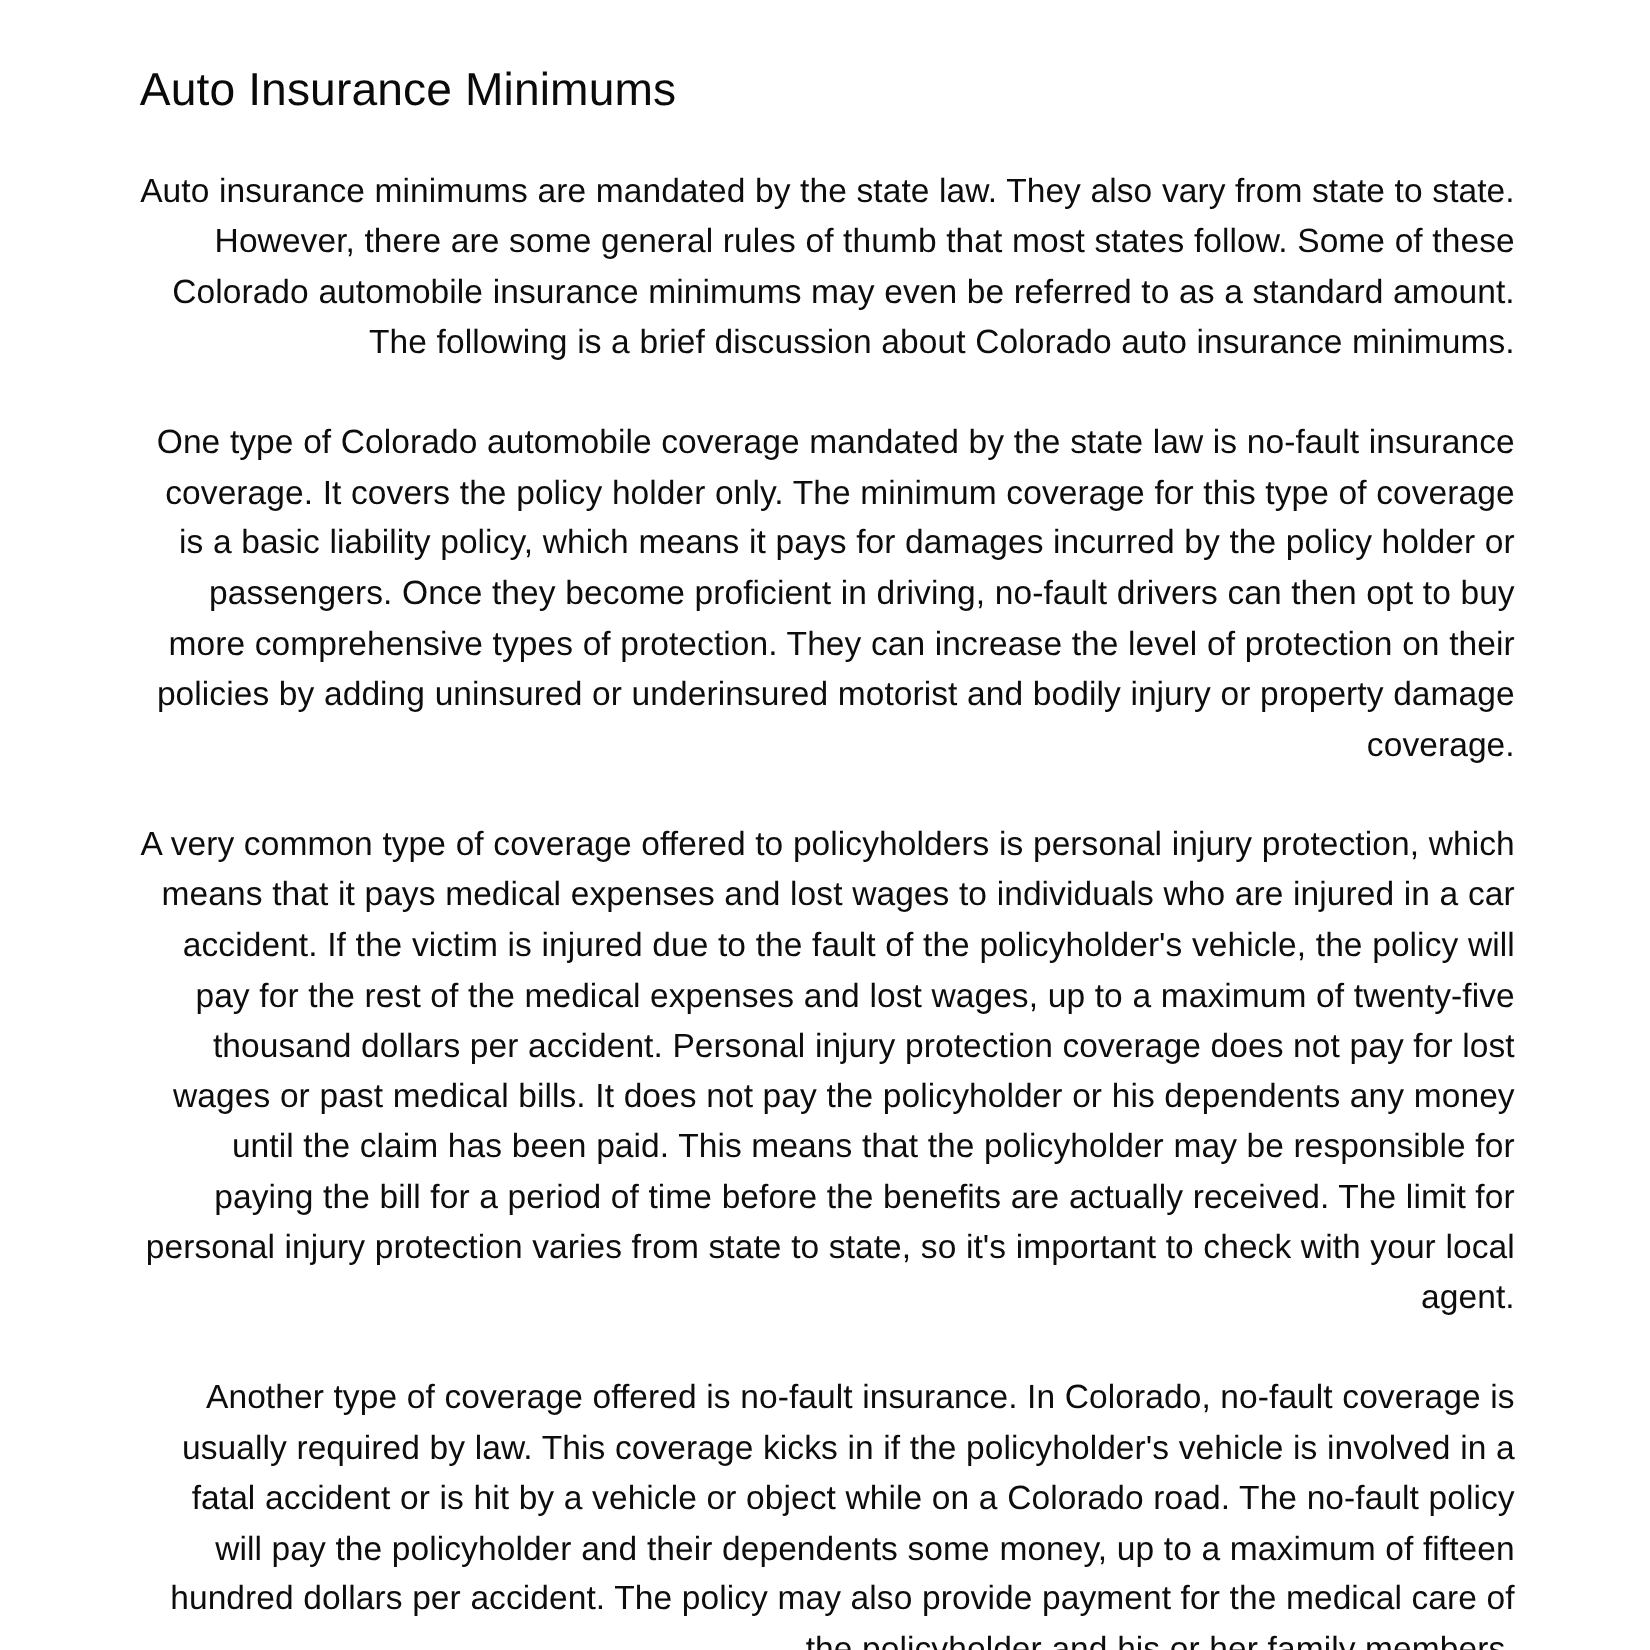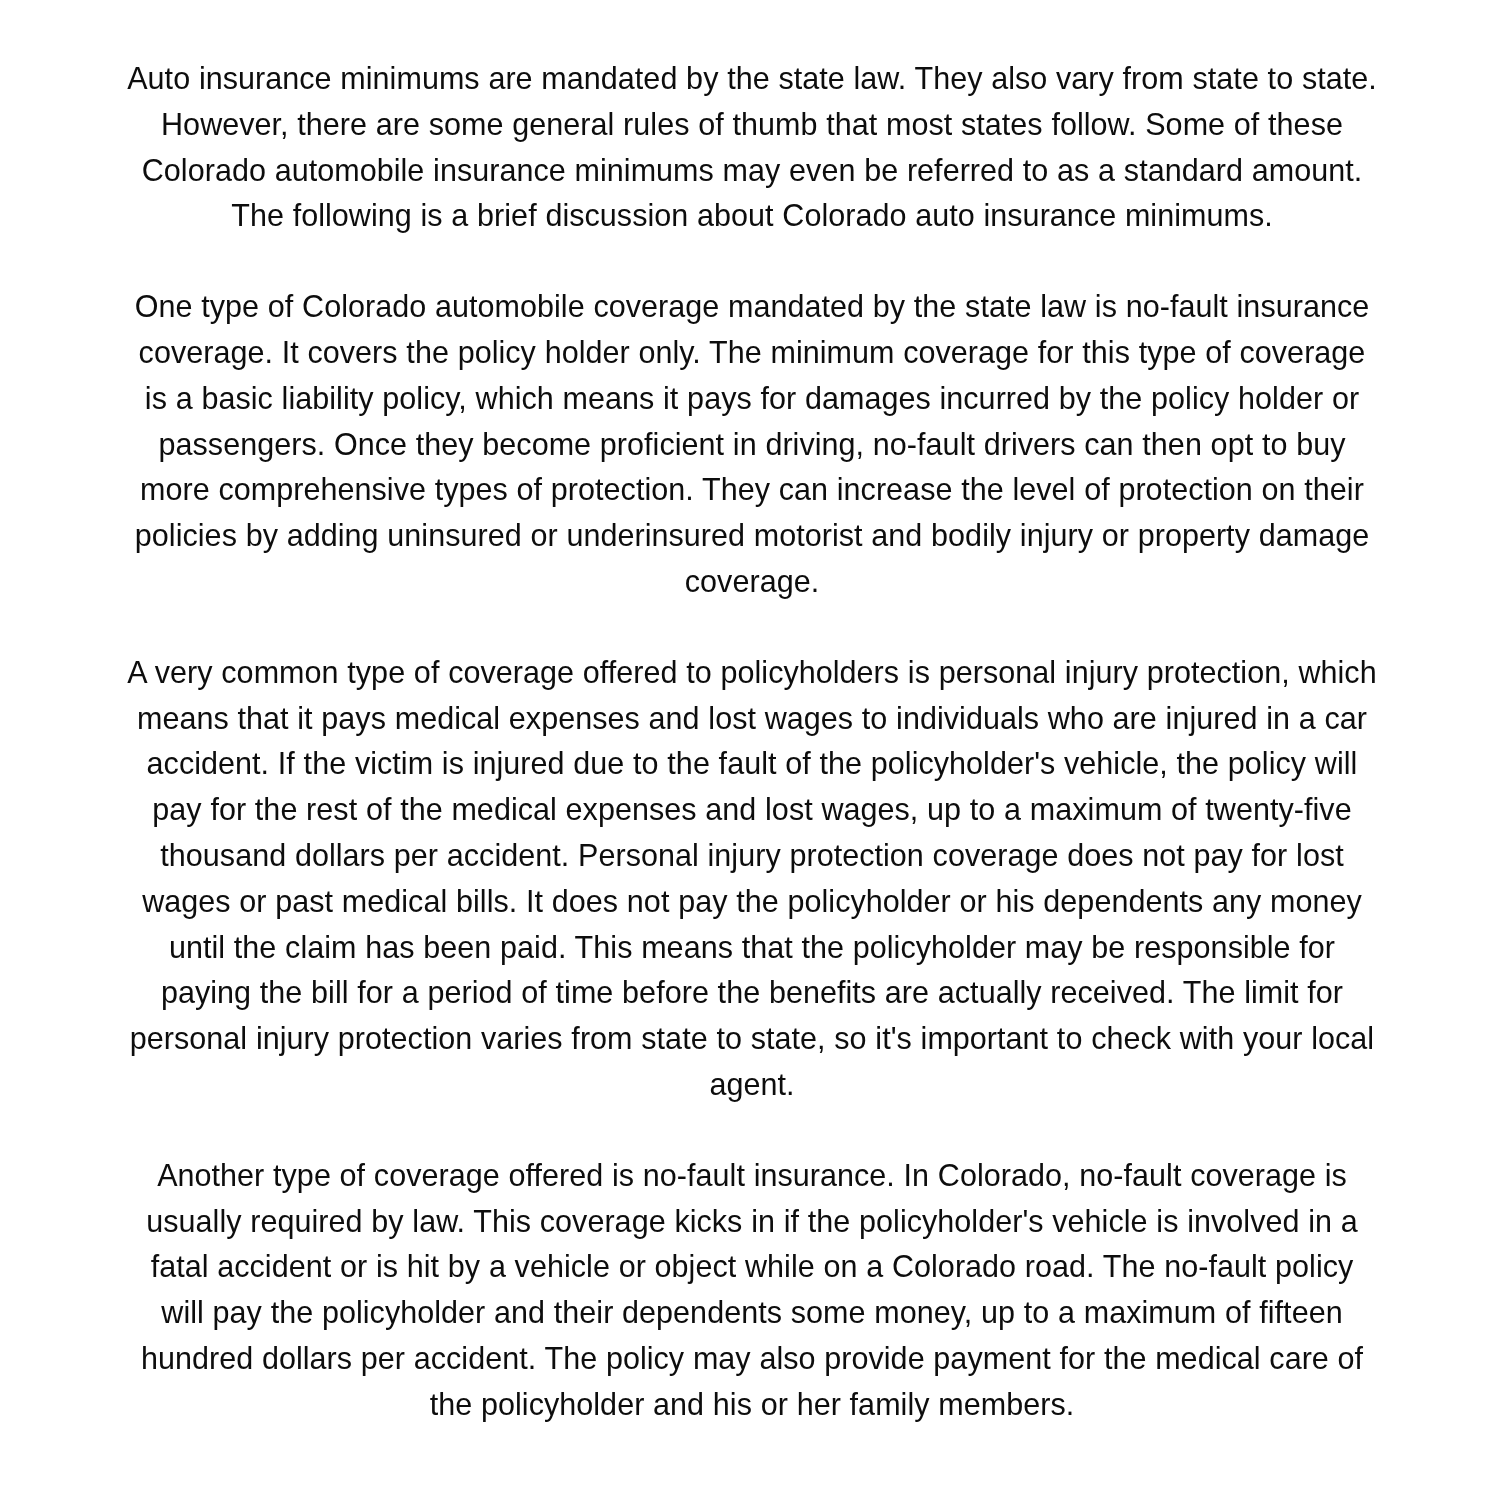--- a/index.html
+++ b/index.html
@@ -35,32 +35,33 @@
   .body-copy {
     width: 1250px;
   }
   .para {
     font-size: 30.5px;
     font-weight: 400;
     line-height: 45.8px;
     letter-spacing: 0.05px;
     margin: 0 0 45px 0;
     color: #0d0d0d;
-    text-align: center;
+    text-align: right;
     word-spacing: 0.2px;
   }
   .para:last-child {
     margin-bottom: 0;
   }
 </style>
 </head>
 <body>
 
 <div class="page">
 
+  <h1 class="doc-title">Auto Insurance Minimums</h1>
 
   <div class="body-copy">
     <p class="para">Auto insurance minimums are mandated by the state law. They also vary from state to state. However, there are some general rules of thumb that most states follow. Some of these Colorado automobile insurance minimums may even be referred to as a standard amount. The following is a brief discussion about Colorado auto insurance minimums.</p>
     <p class="para">One type of Colorado automobile coverage mandated by the state law is no-fault insurance coverage. It covers the policy holder only. The minimum coverage for this type of coverage is a basic liability policy, which means it pays for damages incurred by the policy holder or passengers. Once they become proficient in driving, no-fault drivers can then opt to buy more comprehensive types of protection. They can increase the level of protection on their policies by adding uninsured or underinsured motorist and bodily injury or property damage coverage.</p>
     <p class="para">A very common type of coverage offered to policyholders is personal injury protection, which means that it pays medical expenses and lost wages to individuals who are injured in a car accident. If the victim is injured due to the fault of the policyholder's vehicle, the policy will pay for the rest of the medical expenses and lost wages, up to a maximum of twenty-five thousand dollars per accident. Personal injury protection coverage does not pay for lost wages or past medical bills. It does not pay the policyholder or his dependents any money until the claim has been paid. This means that the policyholder may be responsible for paying the bill for a period of time before the benefits are actually received. The limit for personal injury protection varies from state to state, so it's important to check with your local agent.</p>
     <p class="para">Another type of coverage offered is no-fault insurance. In Colorado, no-fault coverage is usually required by law. This coverage kicks in if the policyholder's vehicle is involved in a fatal accident or is hit by a vehicle or object while on a Colorado road. The no-fault policy will pay the policyholder and their dependents some money, up to a maximum of fifteen hundred dollars per accident. The policy may also provide payment for the medical care of the policyholder and his or her family members.</p>
   </div>
 
 </div>
 

